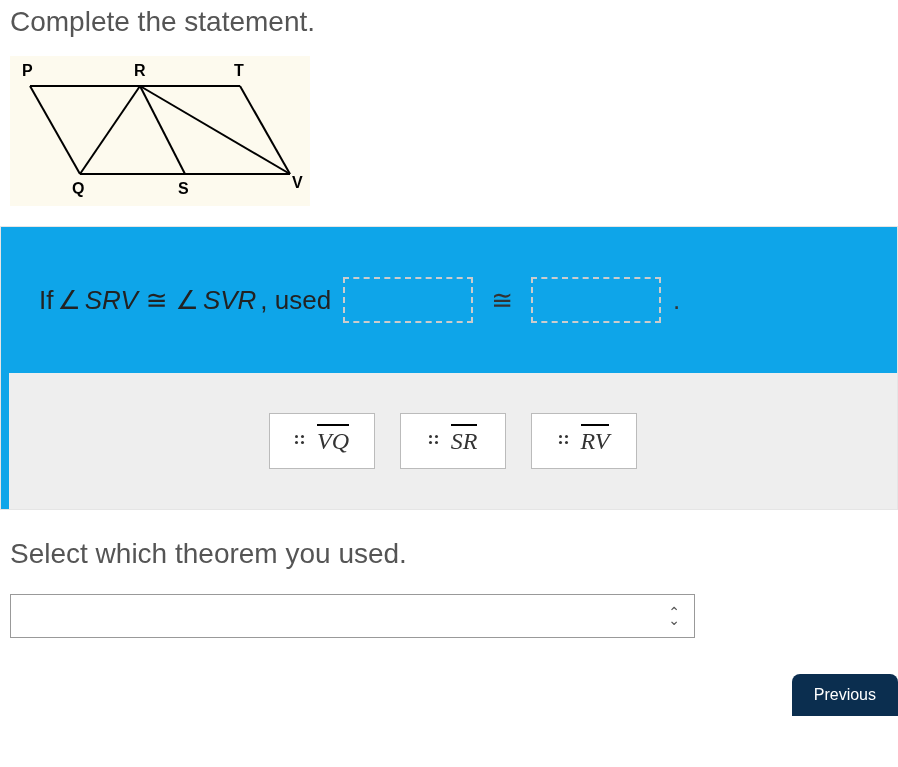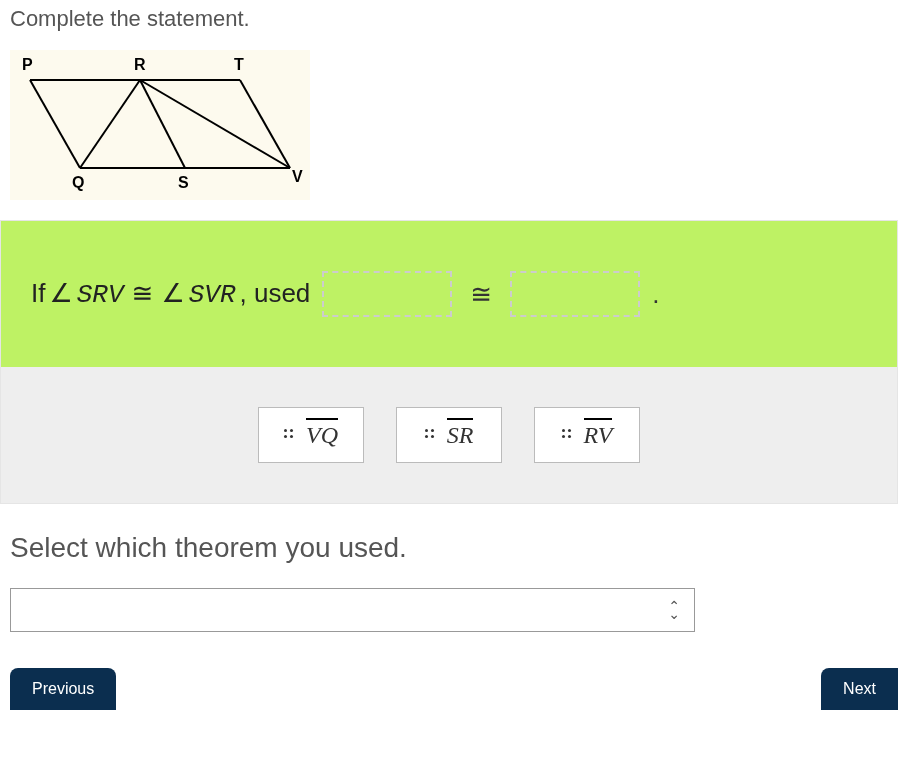--- a/index.html
+++ b/index.html
@@ -5,72 +5,73 @@
     * { box-sizing: border-box; }
     body {
       margin: 0;
       padding: 0;
       font-family: Arial, Helvetica, sans-serif;
       background: #fff;
       color: #333;
       width: 898px;
     }
     .header-instruction {
-      font-size: 22px;
+      font-size: 28px;
       color: #555;
       padding: 6px 10px 18px 10px;
     }
     .figure-box {
       margin-left: 10px;
       width: 300px;
       height: 150px;
       background: #fdfaee;
       position: relative;
     }
     .figure-box svg { display: block; }
     .question-card {
       margin-top: 20px;
       border: 1px solid #e5e5e5;
-      background: #bef264;
+      background: #0ea5e9;
+      padding-left: 8px;
     }
     .statement-row {
       padding: 50px 30px 50px 30px;
       display: flex;
       align-items: center;
       gap: 8px;
     }
     .stmt-text {
       font-size: 26px;
       color: #222;
       display: flex;
       align-items: baseline;
       gap: 4px;
     }
-    .mi { font-family: Liberation Mono, monospace; font-style: italic; }
+    .mi { font-family: Liberation Sans, sans-serif; font-style: italic; }
     .angle { font-family: 'Times New Roman', Times, serif; }
     .drop-target {
       display: inline-block;
       width: 130px;
       height: 46px;
       border: 2px dashed #ccc;
       margin: 0 4px;
       vertical-align: middle;
     }
     .cong {
       font-family: 'Times New Roman', Times, serif;
       font-size: 26px;
       padding: 0 6px;
     }
     .period { font-size: 26px; }
     .tile-bank {
       background: #eeeeee;
       padding: 40px 0;
       display: flex;
       justify-content: center;
-      gap: 32px;
+      gap: 25px;
     }
     .tile {
       background: #fff;
       border: 1px solid #bbb;
       min-width: 106px;
       height: 56px;
       display: flex;
       align-items: center;
       justify-content: center;
       gap: 10px;
@@ -129,24 +130,25 @@
     .select-caret {
       font-size: 14px;
       color: #555;
       line-height: 0.6;
       display: flex;
       flex-direction: column;
       align-items: center;
     }
     .nav-row {
       display: flex;
-      justify-content: space-between;
+      justify-content: flex-end;
       align-items: flex-end;
       padding: 0 0 0 10px;
       margin-top: 8px;
+      flex-direction: column;
     }
     .nav-btn {
       background: #0b2e4f;
       color: #fff;
       font-size: 16px;
       border: none;
       padding: 12px 22px;
       border-radius: 8px 8px 0 0;
       cursor: pointer;
     }
@@ -223,14 +225,13 @@
   <div class="theorem-select">
     <span class="select-caret">
       <span>⌃</span>
         <span>⌄</span>
     </span>
   </div>
 </div>
 
 <div class="nav-row">
   <button class="nav-btn">Previous</button>
-  <button class="nav-btn next">Next</button>
 </div>
 
 </body></html>

